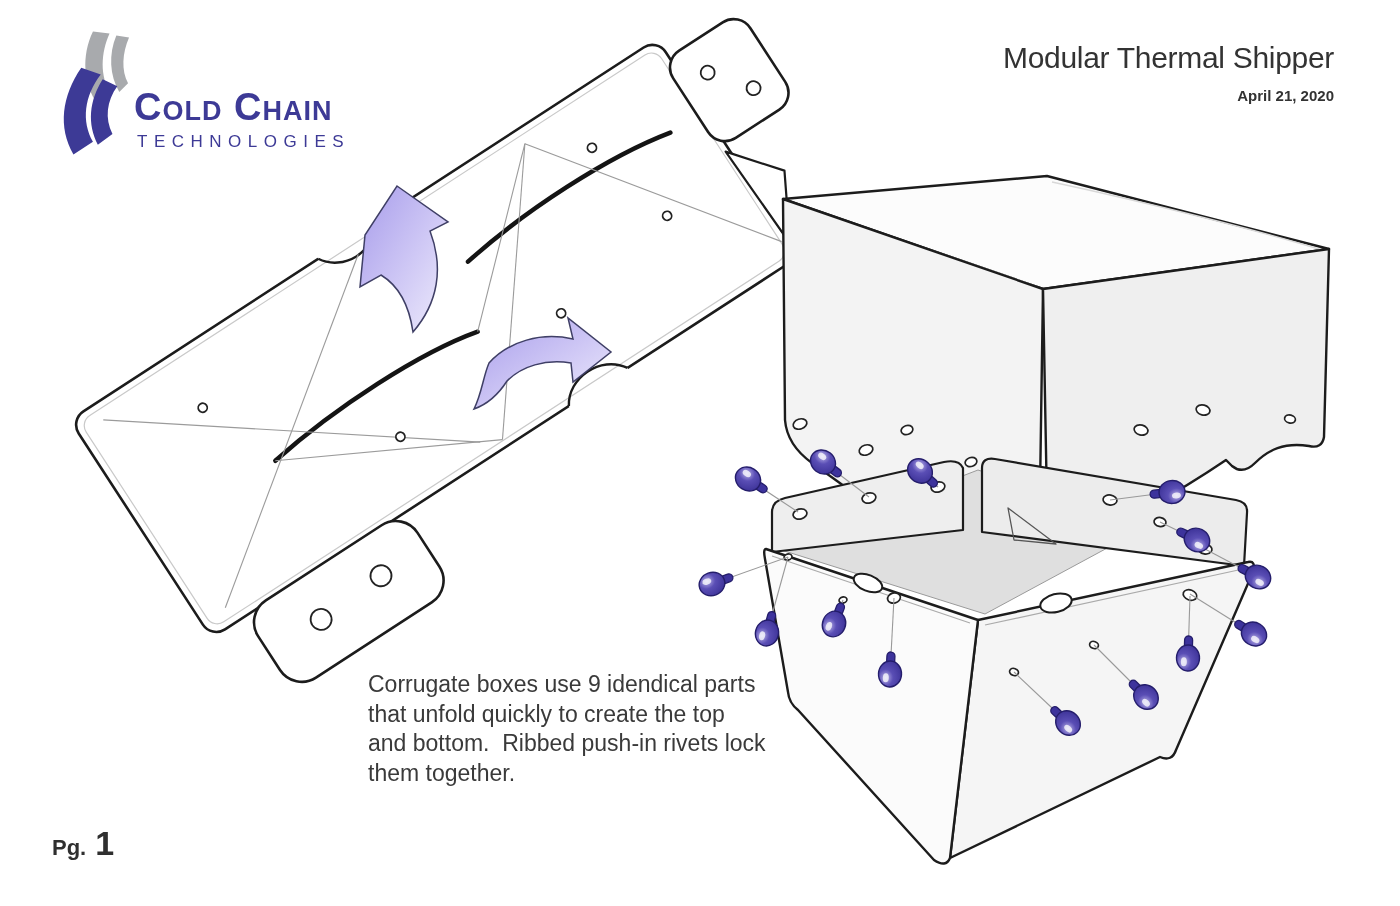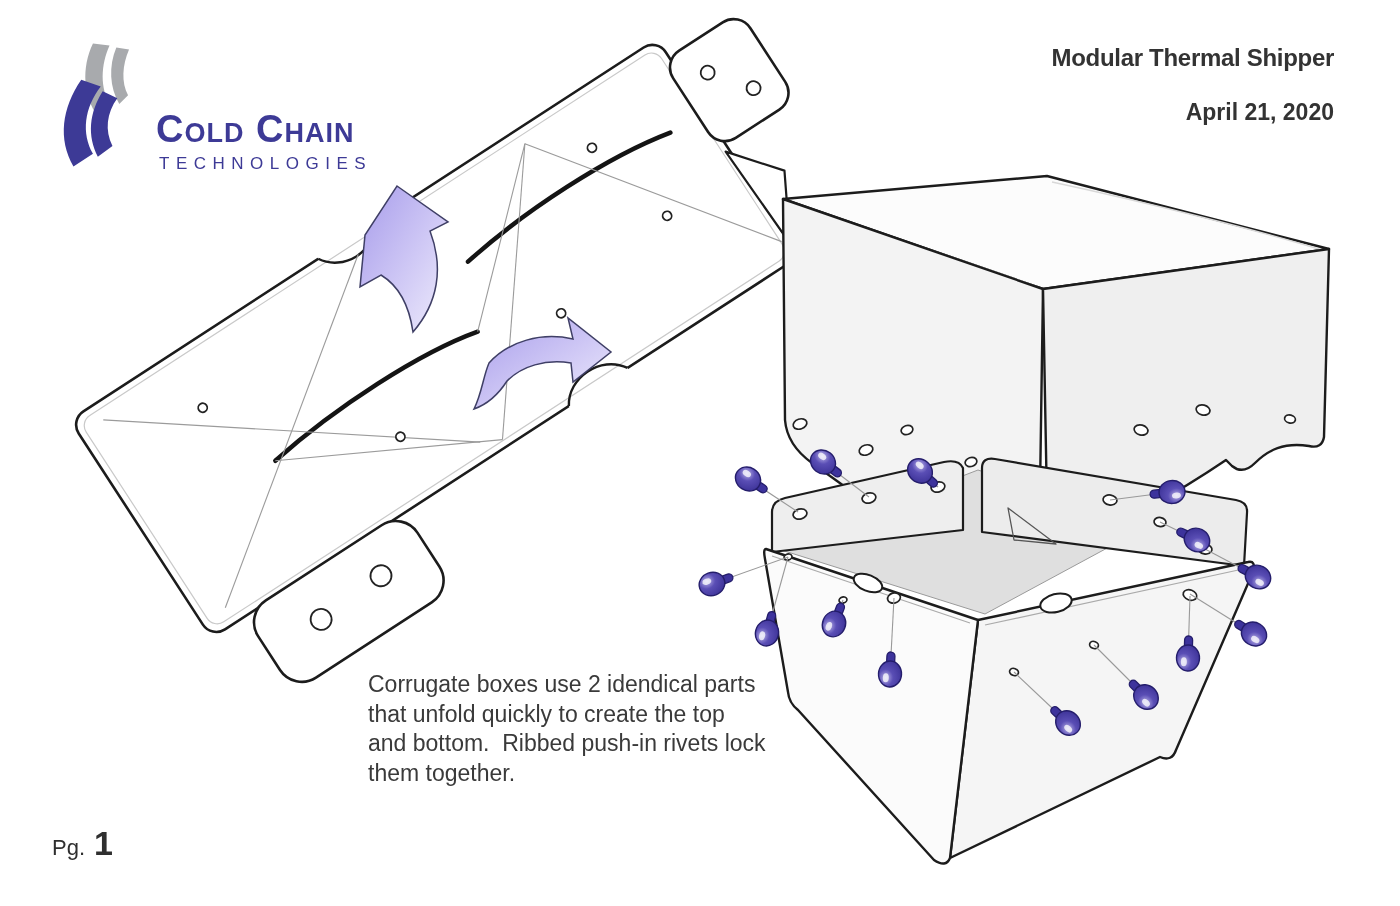--- a/index.html
+++ b/index.html
@@ -1,36 +1,36 @@
 <!DOCTYPE html>
 <html><head>
 <meta charset="utf-8">
 <style>
   html,body{margin:0;padding:0;background:#888;}
   .page{position:relative;width:1400px;height:906px;background:#ffffff;overflow:hidden;
         font-family:"Liberation Sans","DejaVu Sans",sans-serif;}
   .art{position:absolute;left:0;top:0;width:1400px;height:906px;z-index:1;}
   
-  .logo-block{position:absolute;left:52px;top:34px;z-index:2;display:flex;align-items:flex-end;gap:22px;}
+  .logo-block{position:absolute;left:52px;top:22px;z-index:2;display:flex;align-items:center;}
   .logo-icon{width:78px;height:140px;flex:0 0 auto;}
   .logo-text{margin-left:4px;margin-top:56px;}
   .company-name{font-size:38px;font-weight:800;font-variant:small-caps;
                 letter-spacing:1px;color:#3d3a96;line-height:38px;}
   .company-subname{font-size:17px;font-weight:400;letter-spacing:6.5px;color:#3d3a96;
                    margin-top:6px;margin-left:3px;}
   
   .title-block{position:absolute;right:66px;top:38px;z-index:2;text-align:right;color:#333333;}
-  .title-line{font-size:24px;font-weight:700;line-height:39px;letter-spacing:-0.3px;}
-  .doc-date{font-size:23px;font-weight:700;margin-top:22px;}
+  .title-line{font-size:30px;font-weight:400;line-height:39px;letter-spacing:-0.3px;}
+  .doc-date{font-size:15px;font-weight:700;margin-top:10px;}
   
   .caption{position:absolute;left:368px;top:670px;z-index:2;width:420px;
            font-size:23px;line-height:29.5px;color:#3a3a3a;white-space:pre-wrap;}
   
   .page-num{position:absolute;left:52px;top:824px;z-index:2;display:flex;align-items:baseline;color:#2f2f2f;}
-  .pg-label{font-size:22px;font-weight:400;}
+  .pg-label{font-size:22px;font-weight:700;}
   .pg-number{font-size:34px;font-weight:700;margin-left:9px;}
 </style>
 </head>
 <body>
 
 <div class="page">
 
   <svg class="art" viewBox="0 0 1400 906" xmlns="http://www.w3.org/2000/svg">
     <defs>
       <linearGradient id="arrowGrad" x1="0" y1="0" x2="1" y2="1">
@@ -234,21 +234,21 @@
       <div class="company-name">Cold Chain</div>
       <div class="company-subname">TECHNOLOGIES</div>
     </div>
   </div>
 
   <div class="title-block">
     <div class="title-line">Modular Thermal Shipper</div>
     <div class="doc-date">April 21, 2020</div>
   </div>
 
-  <div class="caption">Corrugate boxes use 2 idendical parts
+  <div class="caption">Corrugate boxes use 9 idendical parts
 that unfold quickly to create the top
 and bottom.  Ribbed push-in rivets lock
 them together.</div>
 
   <div class="page-num">
     <span class="pg-label">Pg.</span>
     <span class="pg-number">1</span>
   </div>
 
 </div>

